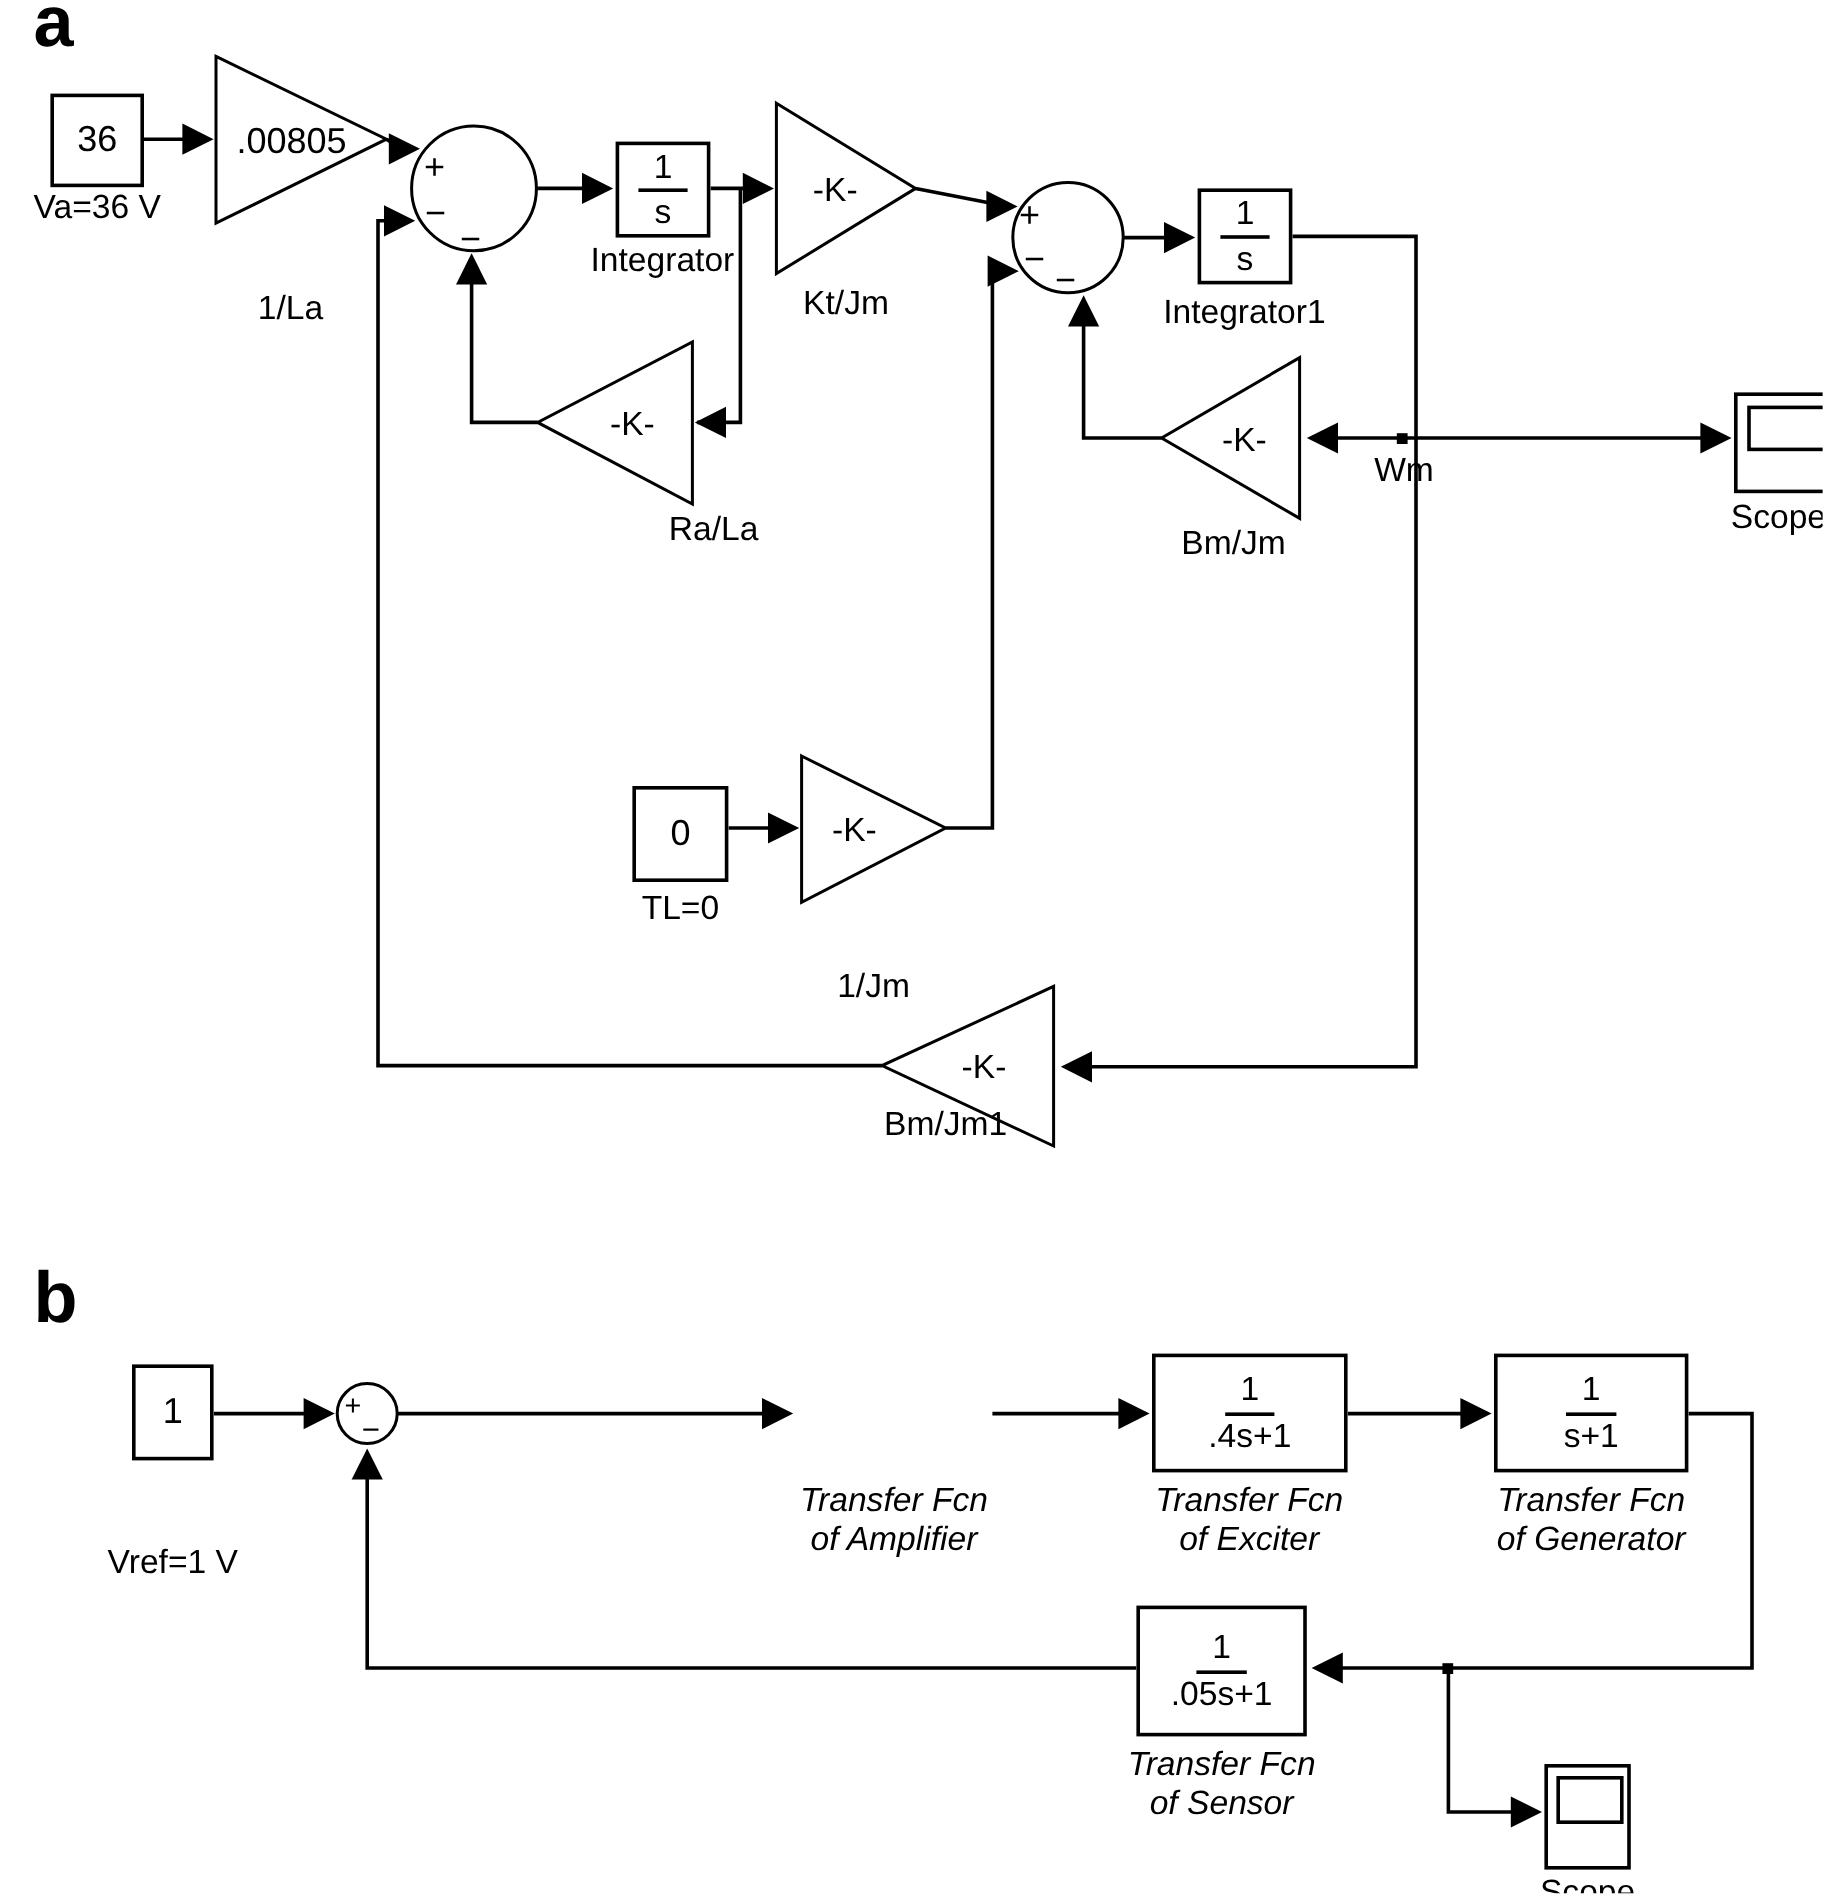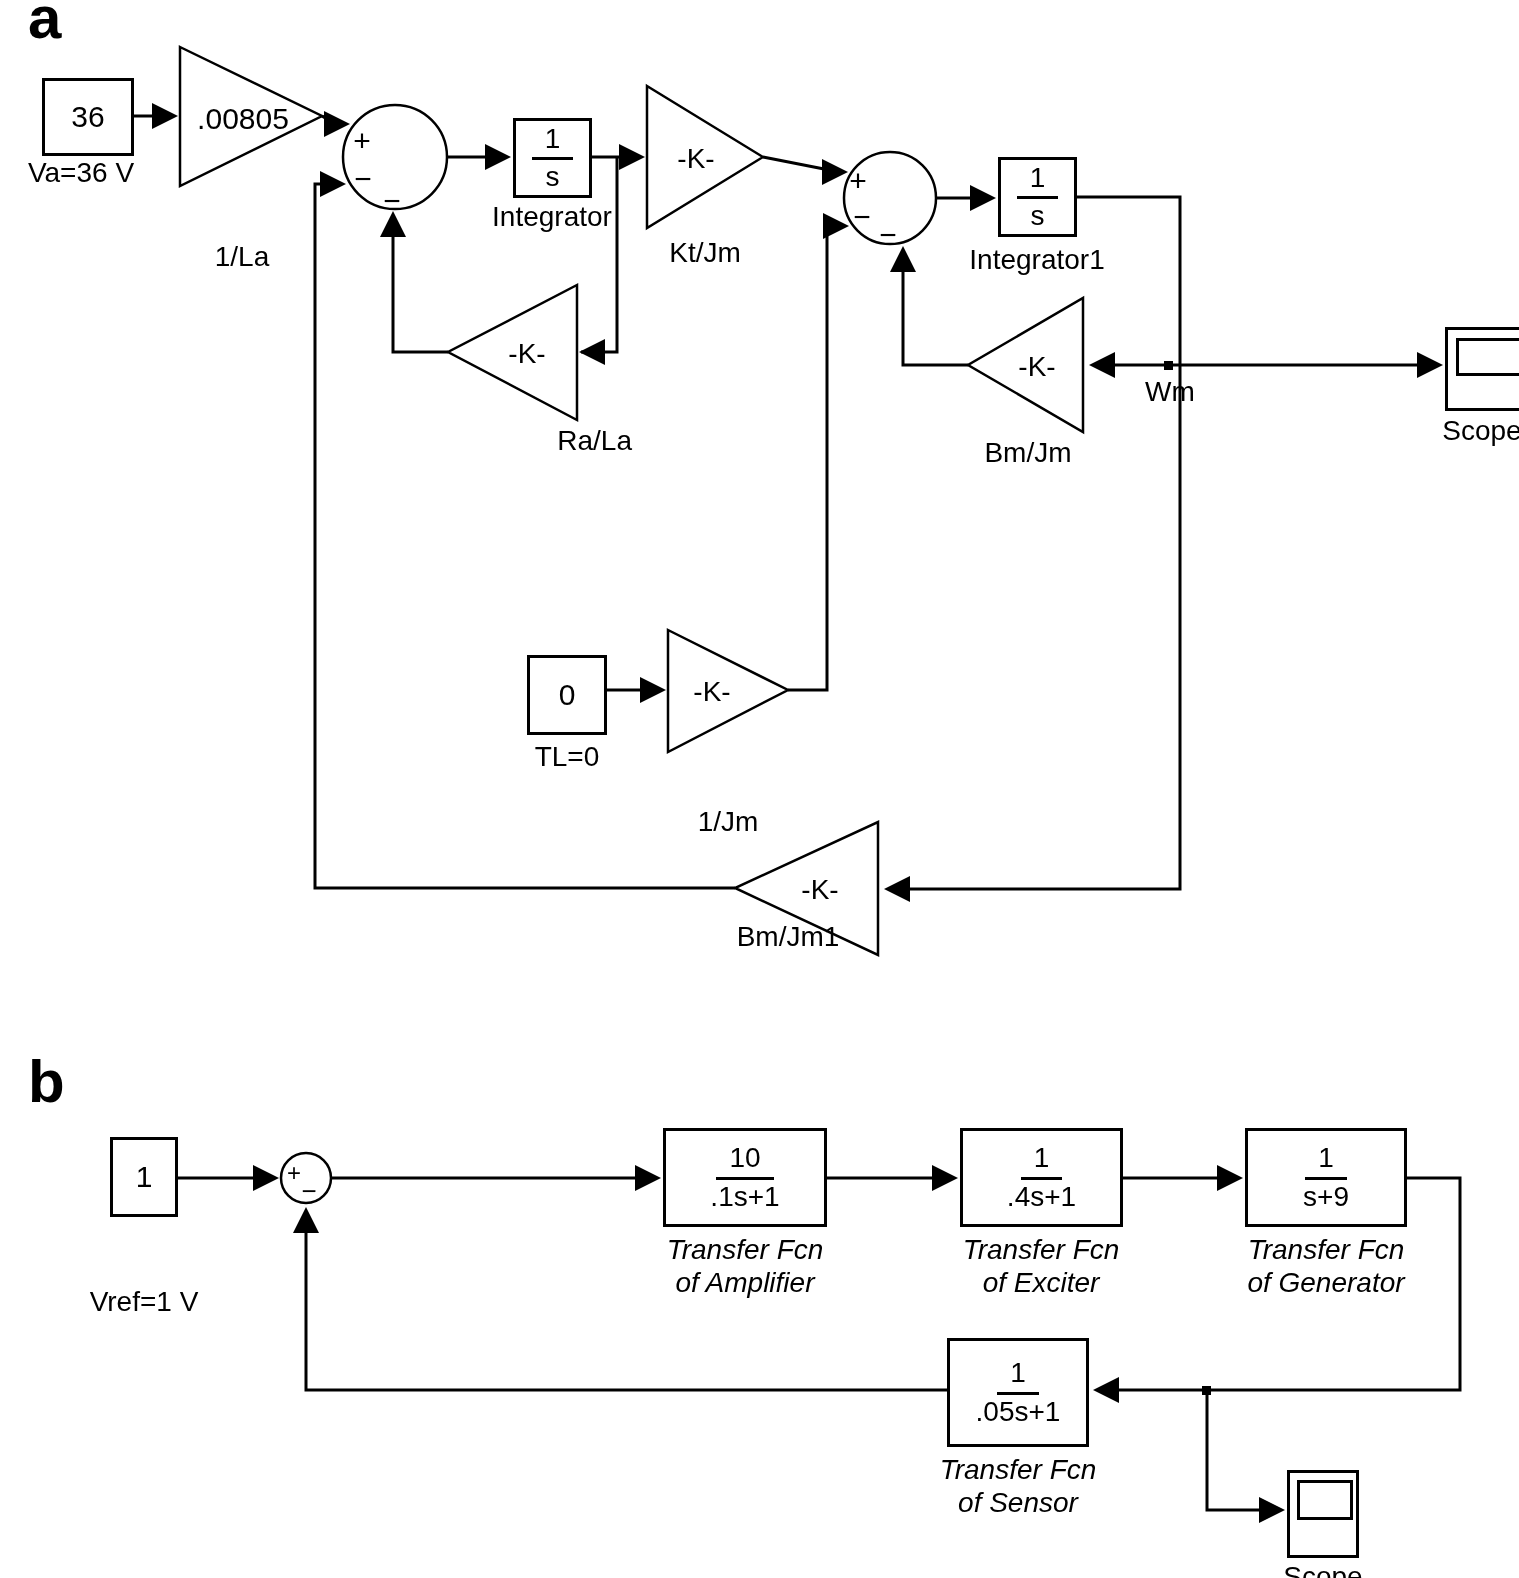--- a/index.html
+++ b/index.html
@@ -125,21 +125,21 @@
 
       <text x="294" y="1172" dominant-baseline="central" font-size="24">+</text>
       <text x="309" y="1191" dominant-baseline="central" font-size="26">−</text>
 
       <text x="1170" y="391" dominant-baseline="central" font-size="28">Wm</text>
     </g>
   </svg>
 
   <div class="section-label" style="left:28px;top:-12px;">a</div>
 
-  <div class="block" style="left:42px;top:78px;width:92px;height:78px;">
+  <div class="block" style="left:42px;top:78px;width:78px;height:78px;">
     <span class="val">36</span>
   </div>
   <div class="blocklabel" style="left:-39px;top:156px;">Va=36 V</div>
 
   <div class="blocklabel" style="left:122px;top:196px;margin-top:44px;">1/La</div>
 
   <div class="block" style="left:513px;top:118px;width:79px;height:80px;">
     <div class="frac">
       <span class="num">1</span>
       <span class="den">s</span>
@@ -173,46 +173,40 @@
   </div>
   <div class="blocklabel" style="left:1362px;top:414px;">Scope</div>
 
   <div class="section-label" style="left:28px;top:1052px;">b</div>
 
   <div class="block" style="left:110px;top:1137px;width:68px;height:80px;">
     <span class="val">1</span>
   </div>
   <div class="blocklabel" style="left:24px;top:1285px;">Vref=1 V</div>
 
-  <div class="block" style="left:663px;top:1128px;width:164px;height:99px;">
-    <div class="frac">
-      <span class="num">10</span>
-      <span class="den">.1s+1</span>
-    </div>
-  </div>
   <div class="blocklabel" style="left:625px;top:1233px;">
     <span>Transfer Fcn</span>
     <span>of Amplifier</span>
   </div>
 
   <div class="block" style="left:960px;top:1128px;width:163px;height:99px;">
     <div class="frac">
       <span class="num">1</span>
       <span class="den">.4s+1</span>
     </div>
   </div>
   <div class="blocklabel" style="left:921px;top:1233px;">
     <span>Transfer Fcn</span>
     <span>of Exciter</span>
   </div>
 
   <div class="block" style="left:1245px;top:1128px;width:162px;height:99px;">
     <div class="frac">
       <span class="num">1</span>
-      <span class="den">s+9</span>
+      <span class="den">s+1</span>
     </div>
   </div>
   <div class="blocklabel" style="left:1206px;top:1233px;">
     <span>Transfer Fcn</span>
     <span>of Generator</span>
   </div>
 
   <div class="block" style="left:947px;top:1338px;width:142px;height:109px;">
     <div class="frac">
       <span class="num">1</span>

